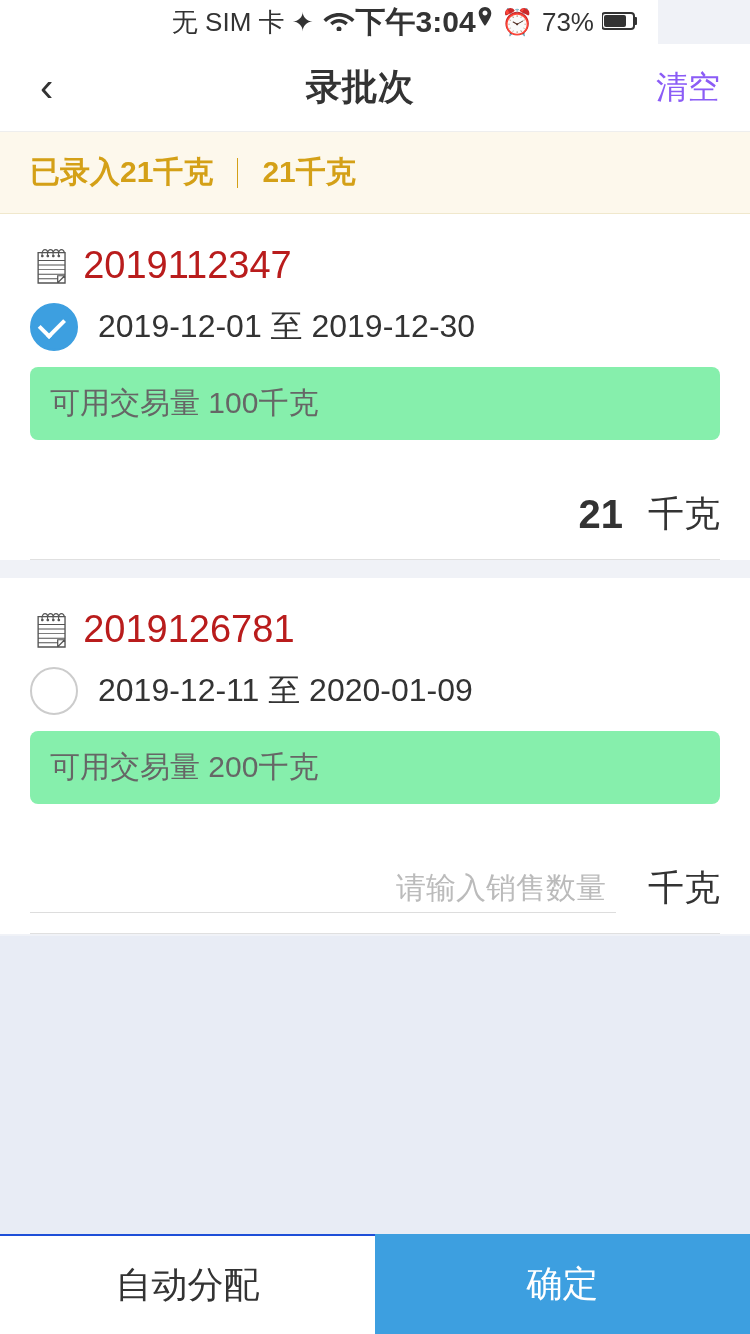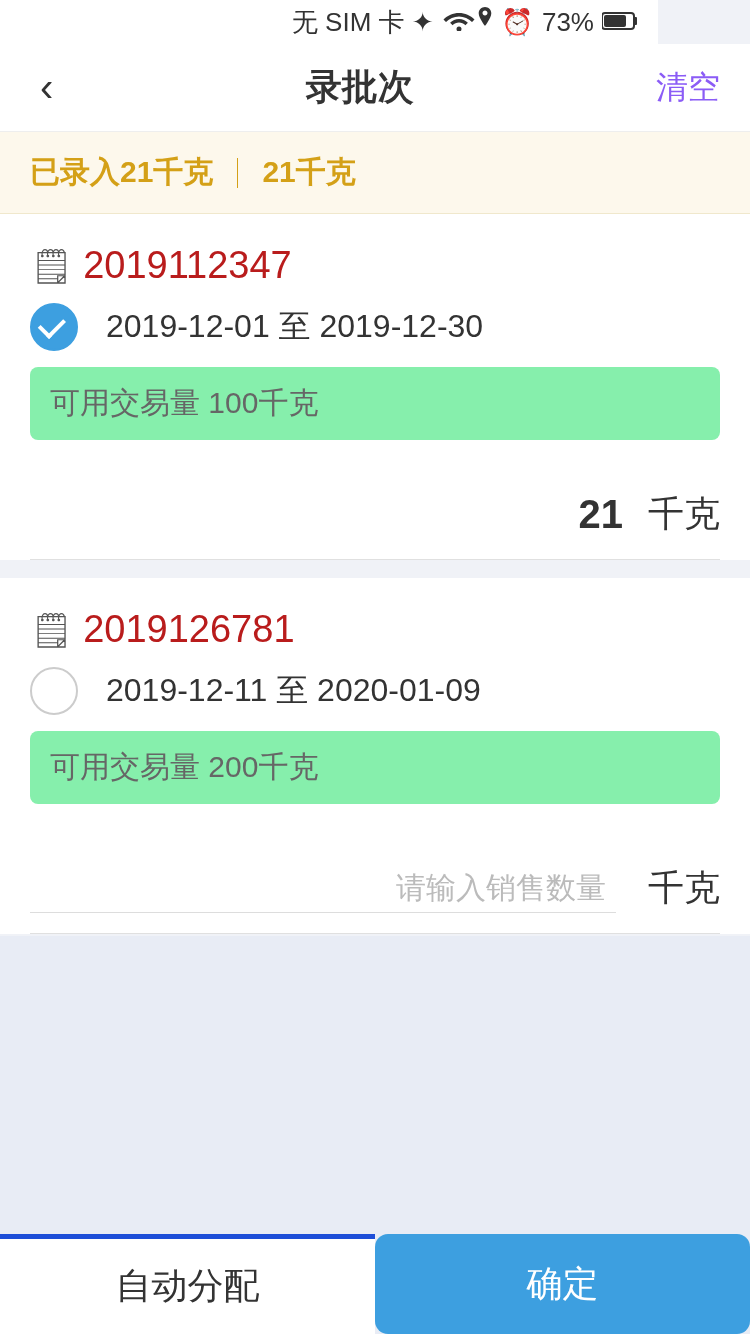--- a/index.html
+++ b/index.html
@@ -118,21 +118,21 @@
     }
     .batch-id {
       font-size: 38px;
       font-weight: 400;
       color: #b91c1c;
     }
 
     .batch-date-row {
       display: flex;
       align-items: center;
-      gap: 28px;
+      gap: 20px;
       margin-bottom: 16px;
     }
 
     .radio-circle {
       width: 48px;
       height: 48px;
       border-radius: 50%;
       border: 2px solid #ccc;
       background: #fff;
       flex-shrink: 0;
@@ -238,53 +238,53 @@
       display: flex;
     }
     .bottom-auto {
       flex: 1;
       background: #fff;
       display: flex;
       align-items: center;
       justify-content: center;
       font-size: 36px;
       color: #333;
-      border-top: 5px solid #1d4ed8;
+      border-top: 2px solid #1d4ed8;
       cursor: pointer;
     }
     .bottom-confirm {
       flex: 1;
       background: #3d9fe0;
       display: flex;
       align-items: center;
       justify-content: center;
       font-size: 36px;
       color: #fff;
       cursor: pointer;
-      border-radius: 13px;
     }
 
     .main-content {
       padding-bottom: 100px;
     }
   </style>
 </head>
 <body>
 
 <div class="status-bar">
   <div class="status-left">
     <span>无 SIM 卡 ✦</span>
     <span>
       <svg width="34" height="24" viewBox="0 0 34 24">
         <path d="M17 6C11 6 5.5 8.5 1.5 12.5L4 15C7.4 11.6 12 9.5 17 9.5s9.6 2.1 13 5.5l2.5-2.5C28.5 8.5 23 6 17 6z" fill="#333"></path>
         <path d="M17 12c-3.5 0-6.6 1.4-8.9 3.7l2.5 2.5C12.4 16.4 14.6 15.5 17 15.5s4.6.9 6.4 2.7l2.5-2.5C23.6 13.4 20.5 12 17 12z" fill="#333"></path>
         <circle cx="17" cy="22" r="2.5" fill="#333"></circle>
       </svg>
     </span>
   </div>
+  <div class="status-center">下午3:04</div>
   <div class="status-right">
     <span>
       <svg width="18" height="24" viewBox="0 0 18 24">
         <path d="M9 0C5.5 0 2.7 2.8 2.7 6.3c0 4.7 6.3 12.7 6.3 12.7s6.3-8 6.3-12.7C15.3 2.8 12.5 0 9 0zm0 8.5C7.6 8.5 6.5 7.4 6.5 6S7.6 3.5 9 3.5 11.5 4.6 11.5 6 10.4 8.5 9 8.5z" fill="#333"></path>
       </svg>
     </span>
     <span>⏰</span>
     <span>73%</span>
     <span>
       <svg width="36" height="20" viewBox="0 0 36 20">

